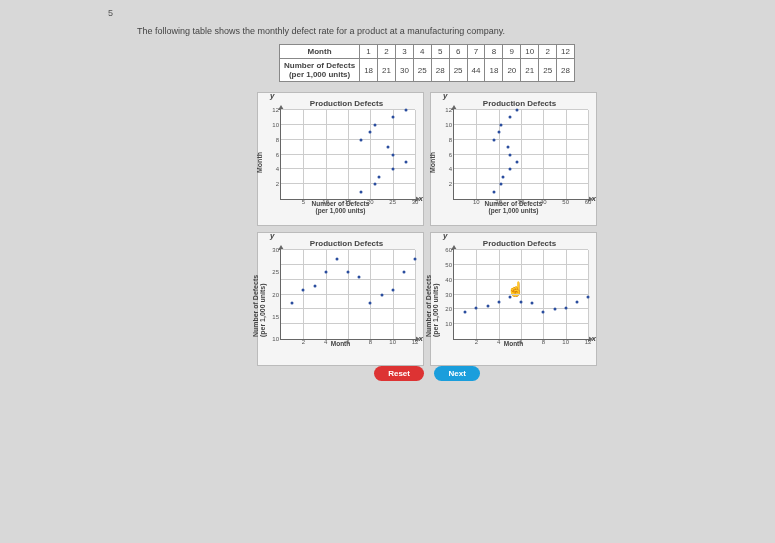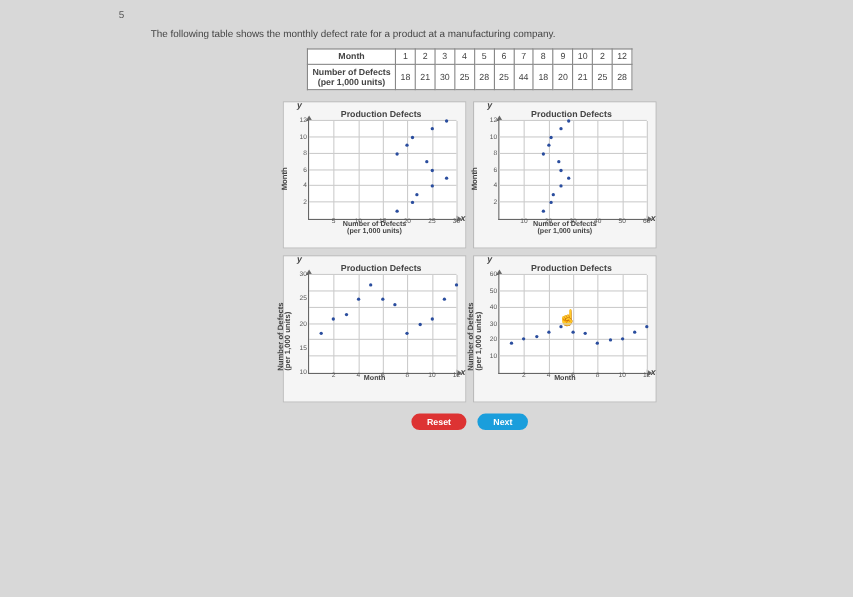--- a/index.html
+++ b/index.html
@@ -149,21 +149,20 @@
     }
     .cursor-icon {
       position: absolute;
       font-size: 14px;
       color: #222;
       pointer-events: none;
     }
 
     .buttons {
       text-align: center;
-      margin-top: 10px;
     }
     .btn {
       display: inline-block;
       border: none;
       border-radius: 10px;
       padding: 3px 14px;
       font-size: 8px;
       font-weight: bold;
       color: #fff;
       cursor: pointer;

